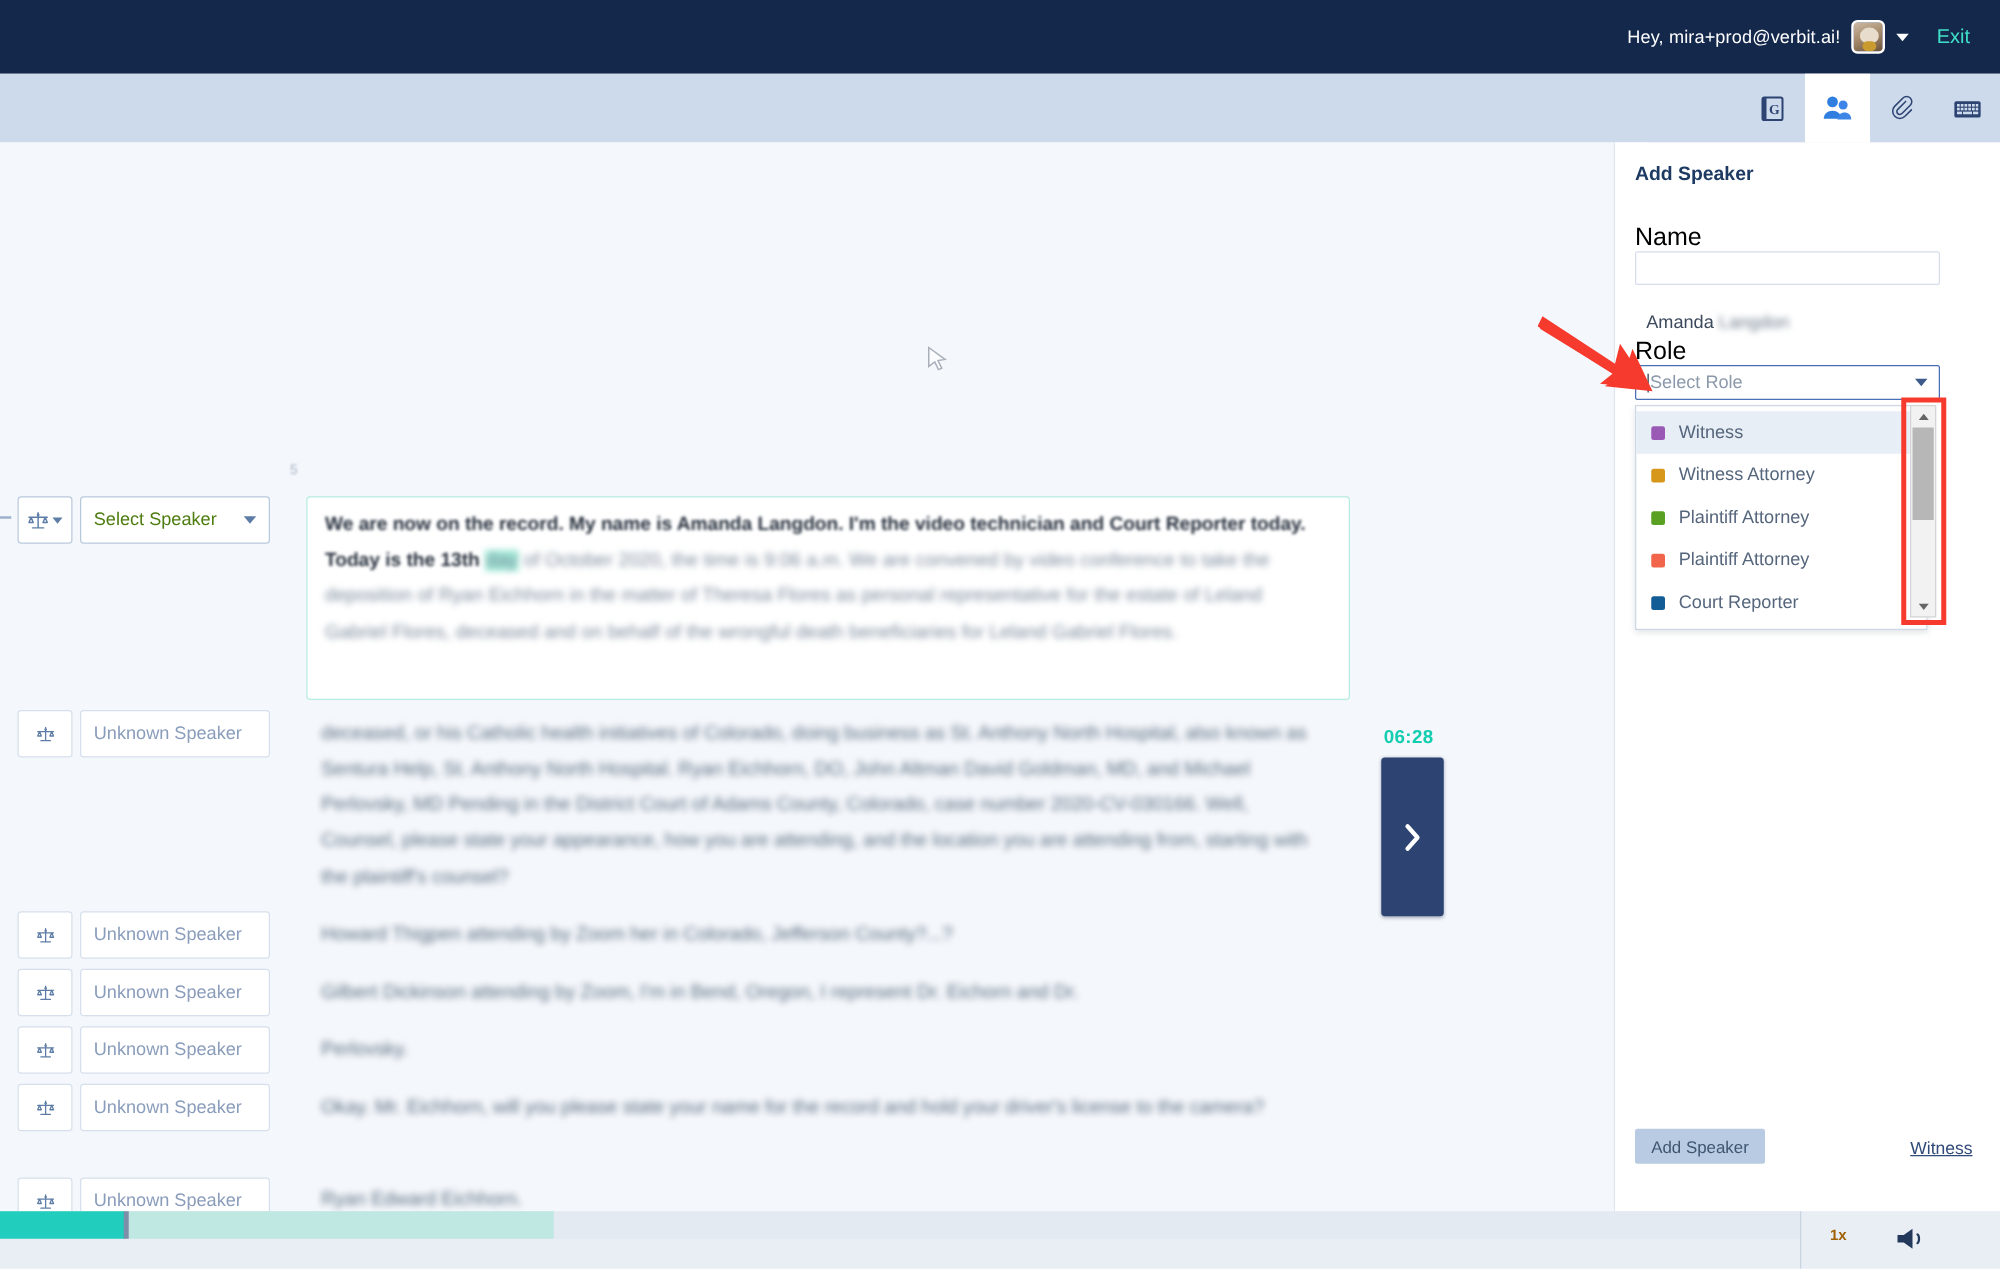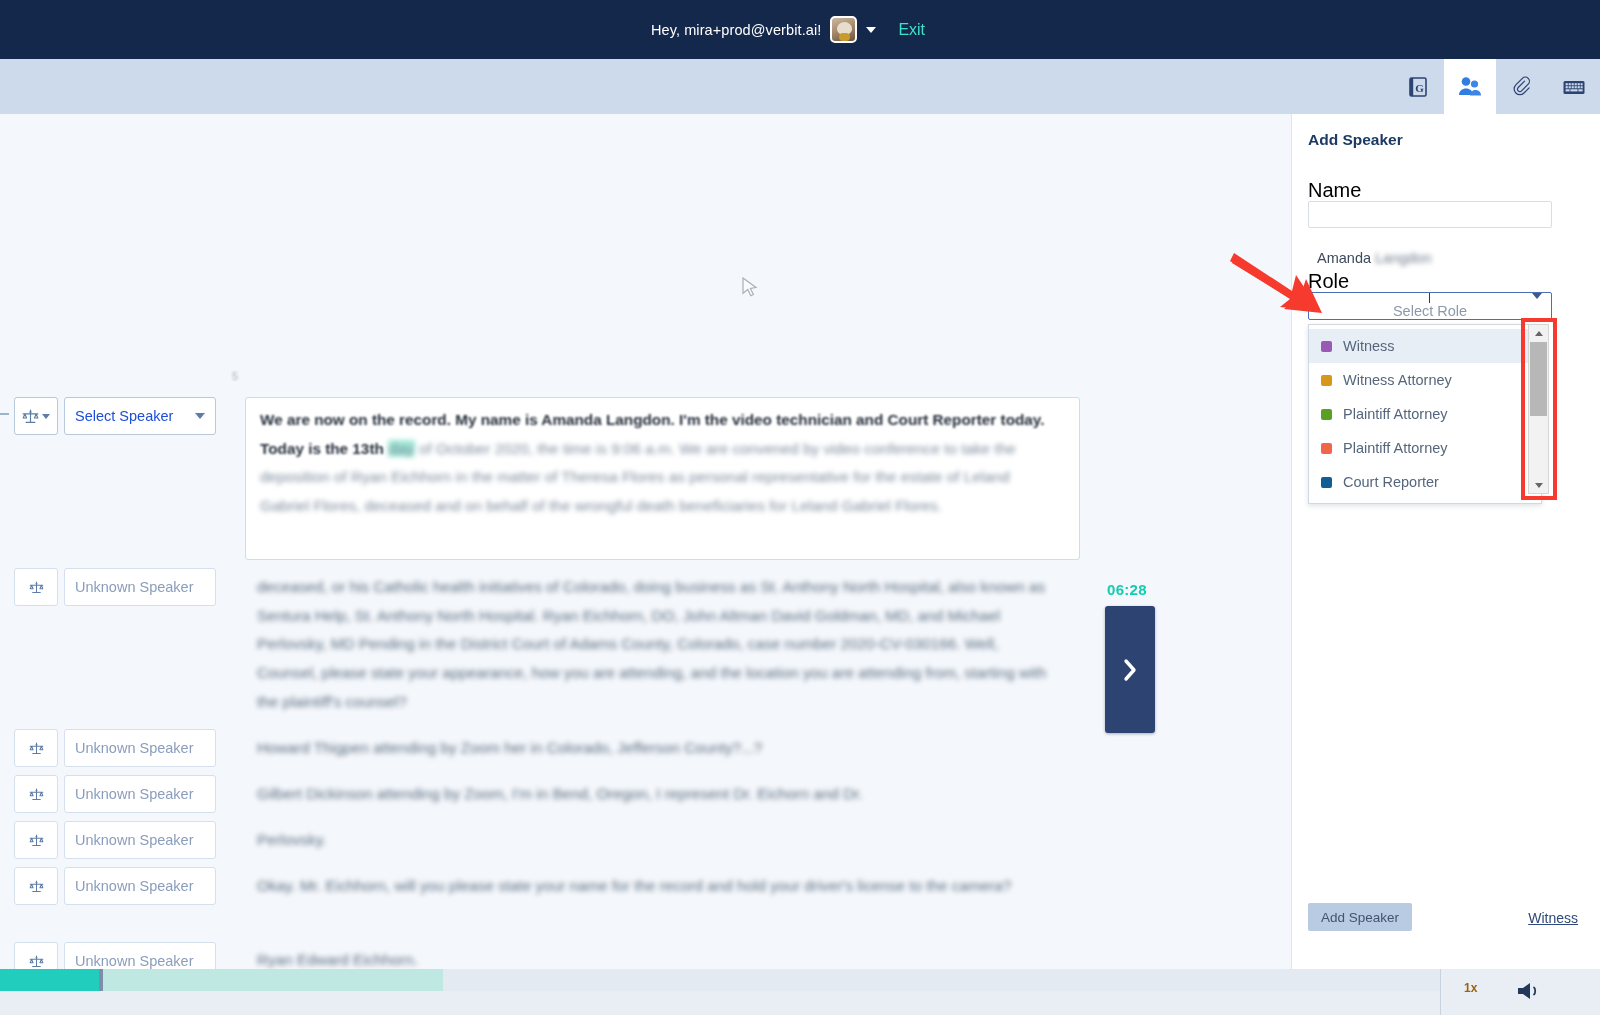--- a/index.html
+++ b/index.html
@@ -9,21 +9,21 @@
     font-family: "Liberation Sans", sans-serif;
     background: #f4f7fb;
     overflow: hidden;
   }
   .app { position: relative; width: 1600px; height: 1015px; }
 
   
   .topbar {
     position: absolute; left: 0; top: 0; width: 1600px; height: 59px;
     background: #14284b;
-    display: flex; align-items: center; justify-content: center;
+    display: flex; align-items: center; justify-content: flex-end;
   }
   .greeting {
     color: #ffffff; font-size: 14.5px; letter-spacing: .1px;
     margin-right: 9px;
   }
   .avatar {
     width: 27px; height: 27px; border-radius: 5px; overflow: hidden;
     background: linear-gradient(160deg,#cbb9a4 0%,#a98e70 45%,#6b533c 100%);
     border: 2px solid #ffffff; position: relative; flex: none;
   }
@@ -88,21 +88,21 @@
     width: 0; height: 0;
     border-left: 4.5px solid transparent; border-right: 4.5px solid transparent;
     border-top: 5px solid #5d7da6;
   }
   .spk-select {
     width: 152px; height: 38px; background: #ffffff;
     border: 1px solid #d6e0ec; border-radius: 3px;
     display: flex; align-items: center; padding: 0 10px;
     font-size: 14.5px; color: #8a9dbb; cursor: pointer; position: relative;
   }
-  .spk-select.prominent { border-color: #b9c9dc; color: #1d4ed8; align-items: center; }
+  .spk-select.prominent { border-color: #b9c9dc; color: #4d7c0f; align-items: center; }
   .spk-select .sel-caret {
     position: absolute; right: 10px; width: 0; height: 0;
     border-left: 5px solid transparent; border-right: 5px solid transparent;
     border-top: 6px solid #5d7da6;
   }
   .collapse-dash {
     position: absolute; left: 0px; top: 299px; width: 9px; height: 2px;
     background: #9db2cc;
   }
 
@@ -168,21 +168,21 @@
   .name-shown {
     position: absolute; left: 25px; top: 92px;
     font-size: 14.5px; color: #3d4a5c; pointer-events: none; margin-top: 44px;
   }
   .name-shown .blurred { filter: blur(2.6px); color: #6f7d8e; }
 
   .role-select {
     position: absolute; left: 16px; top: 178px; width: 244px; height: 28px;
     border: 1px solid #4a6fb5; border-radius: 2px; background: #fff;
     display: flex; align-items: center; padding: 0 9px;
-    font-size: 14.5px; color: #8b99ab; cursor: pointer; flex-direction: column;
+    font-size: 14.5px; color: #8b99ab; cursor: pointer;
   }
   .role-select .caret {
     position: absolute; right: 9px; width: 0; height: 0;
     border-left: 5px solid transparent; border-right: 5px solid transparent;
     border-top: 6px solid #3d5a8a;
   }
   .caret-blink {
     display: inline-block; width: 1px; height: 15px; background: #2d3b4d;
     margin-right: 1px; vertical-align: -3px;
   }

